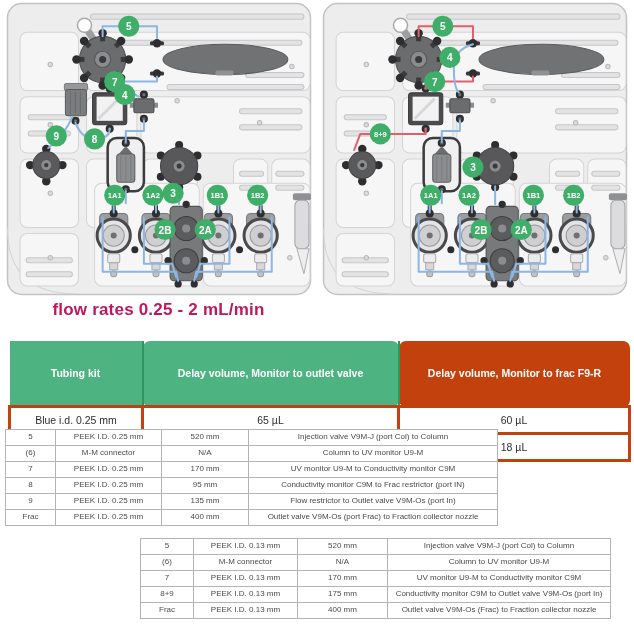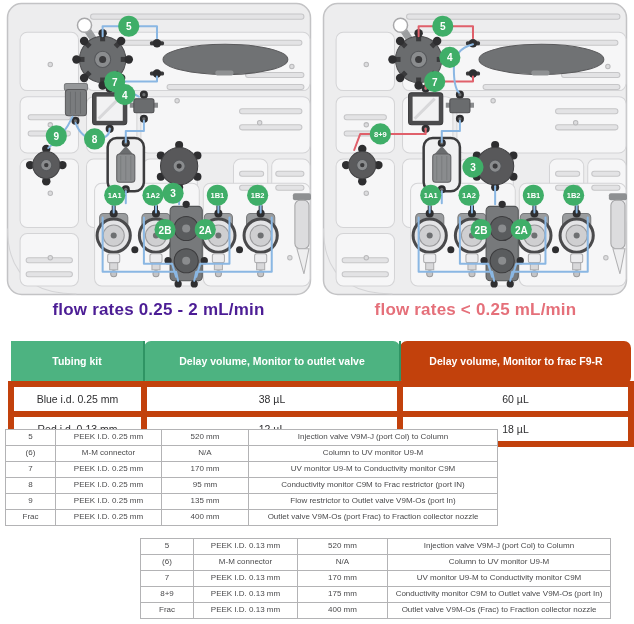--- a/index.html
+++ b/index.html
@@ -6,23 +6,23 @@
   .stage{position:relative;width:634px;height:624px;background:#fff;
          font-family:"Liberation Sans",sans-serif;overflow:hidden;}
   figure.diagram{position:absolute;margin:0;top:2px;width:306px;height:294px;}
   #fig-left{left:6px;} #fig-right{left:322px;}
   .caption{position:absolute;top:300px;width:317px;text-align:center;
            font-size:17px;font-weight:bold;letter-spacing:.2px;}
   #caption-blue{left:0;} #caption-red{left:317px;}
   table{border-collapse:collapse;position:absolute;background:#fff;table-layout:fixed;}
   #delay-table{left:8px;top:341px;width:620px;}
   #delay-table th{height:40px;color:#fff;font-size:10.5px;font-weight:bold;
-                  text-align:center;padding:0 4px;}
+                  text-align:center;padding:12px 4px;}
   #delay-table th + th{border-left:2px solid #2f9464;border-radius:7px;}
-  #delay-table td{height:24px;border:6px solid #c2410c;font-size:10.5px;
+  #delay-table td{height:24px;border:3px solid #c2410c;font-size:10.5px;
                   color:#2e2e30;text-align:center;padding:0 4px;}
   .tubing-table td{height:15px;border:1px solid #b3b3b5;font-size:8px;
                    color:#4a4a4c;text-align:center;padding:0 2px;line-height:1.05;}
   #tubing-table-blue{left:5px;top:429px;width:492px;}
   #tubing-table-red{left:140px;top:538px;width:470px;}
 </style>
 </head>
 <body>
 
 <div class="stage">
@@ -538,40 +538,39 @@
           <circle cx="158" cy="226" r="10.5" fill="#3fae68"></circle>
           <text x="158" y="226.5" text-anchor="middle" dominant-baseline="central" font-size="10" font-weight="bold" fill="#ffffff" font-family="&quot;Liberation Sans&quot;,sans-serif">2B</text>
         </g>
         <g>
           <circle cx="198" cy="226" r="10.5" fill="#3fae68"></circle>
           <text x="198" y="226.5" text-anchor="middle" dominant-baseline="central" font-size="10" font-weight="bold" fill="#ffffff" font-family="&quot;Liberation Sans&quot;,sans-serif">2A</text>
         </g>
       </svg>
   </figure>
 
-  <div class="caption" id="caption-blue" style="color: #4c1d95;">flow rates 0.25 - 2 mL/min</div>
-  <div class="caption" id="caption-red" style="color: rgb(229, 112, 122);">flow rates &lt; 0.25 mL/min</div>
+  <div class="caption" id="caption-blue" style="color: #be185d;">flow rates 0.25 - 2 mL/min</div>
 
   <table id="delay-table">
     <colgroup>
         <col style="width:133px">
         <col style="width:256px">
         <col style="width:231px">
       </colgroup>
     <thead>
         <tr id="delay-head">
           <th style="background: rgb(77, 179, 129);">Tubing kit</th>
           <th style="background: rgb(77, 179, 129);">Delay volume, Monitor to outlet valve</th>
           <th style="background: #c2410c;">Delay volume, Monitor to frac F9-R</th>
         </tr>
       </thead>
     <tbody id="delay-body">
         <tr>
           <td>Blue i.d. 0.25 mm</td>
-          <td>38 µL</td>
+          <td>65 µL</td>
           <td>60 µL</td>
         </tr>
         <tr>
           <td>Red i.d. 0.13 mm</td>
           <td>12 µL</td>
           <td>18 µL</td>
         </tr>
       </tbody>
   </table>
 

